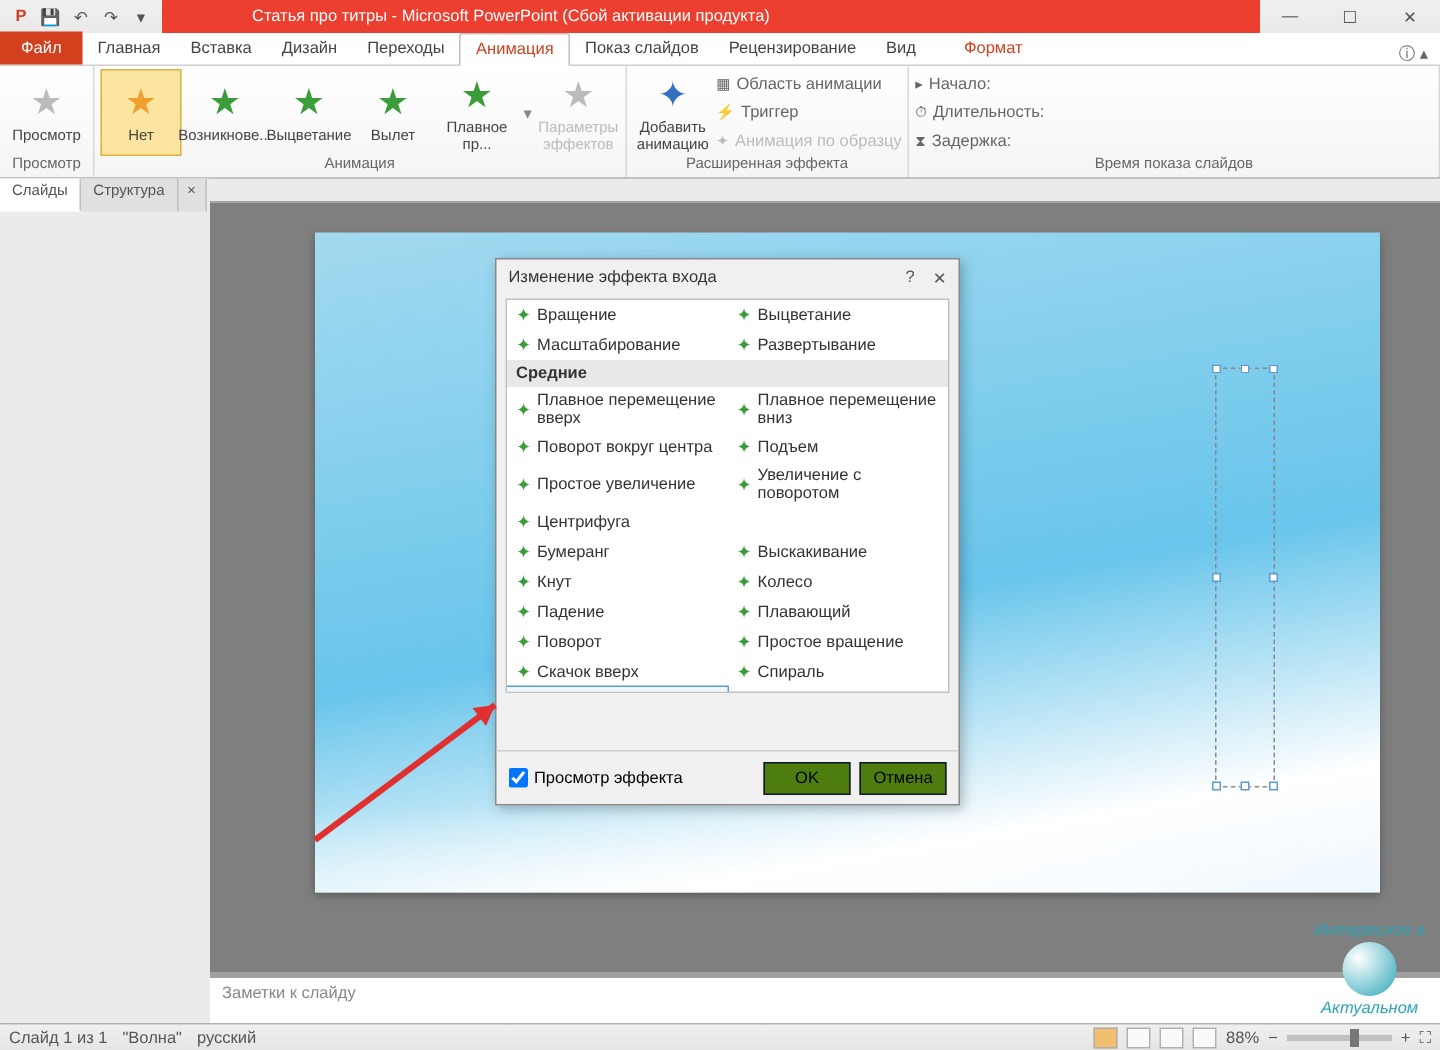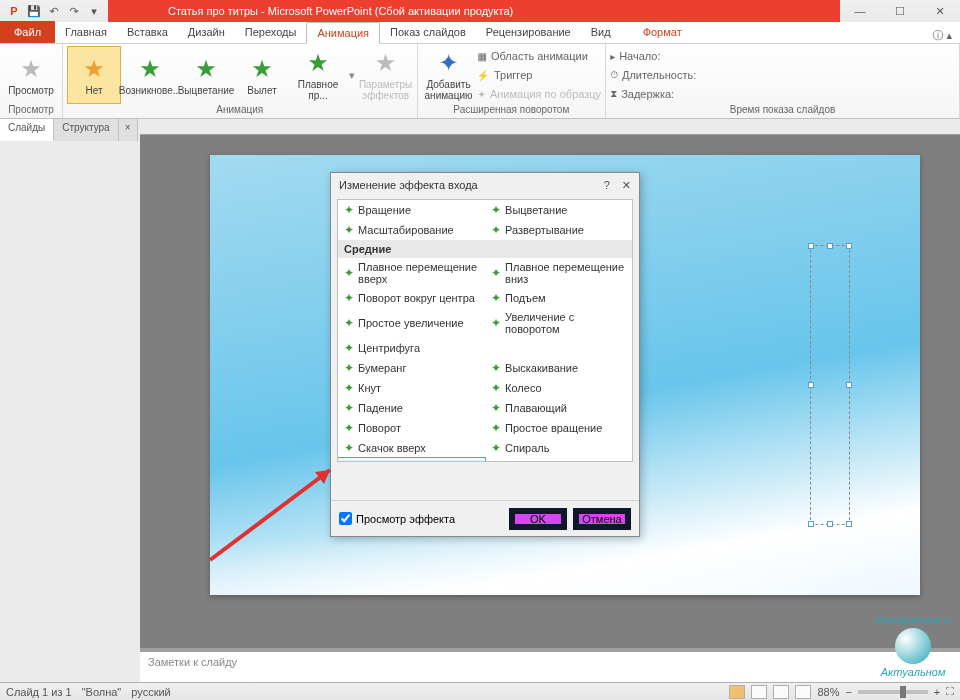--- a/index.html
+++ b/index.html
@@ -61,21 +61,21 @@
 .dlg-title { height:24px; display:flex; align-items:center; padding:0 8px; font-size:11px; color:#333; }
 .dlg-title-btns { margin-left:auto; display:flex; gap:12px; color:#555; }
 .dlg-list { flex:1; background:#fff; margin:2px 6px; border:1px solid #c0c0c0; overflow:hidden; position:relative; }
 .dlg-row { display:flex; }
 .dlg-cell { width:50%; padding:3px 6px; display:flex; align-items:center; gap:4px; font-size:11px; color:#333; }
 .dlg-cell.selected { outline:1px solid #5a9bd5; background:#f0f7ff; }
 .dlg-cat { background:#e8e8e8; padding:3px 6px; font-size:11px; font-weight:bold; color:#333; }
 .eff-icon { color:#3a9d3a; font-size:12px; }
 .dlg-footer { height:36px; display:flex; align-items:center; padding:0 8px; gap:6px; border-top:1px solid #d0d0d0;margin-top:36px; }
 .dlg-check { display:flex; align-items:center; gap:4px; flex:1; font-size:11px; }
-.dlg-btn { width:58px; height:22px; border:6px solid #0f172a; background:#d946ef; display:flex; align-items:center; justify-content:center; font-size:11px; }
+.dlg-btn { width:58px; height:22px; border:1px solid #0f172a; background:#4d7c0f; display:flex; align-items:center; justify-content:center; font-size:11px; }
 .arrow { position:absolute; left:200px; top:400px; width:150px; height:100px; pointer-events:none; z-index:50; }
 .arrow svg line { stroke:#e03030; stroke-width:4; }
 .arrow svg polygon { fill:#e03030; }
 .watermark { position:absolute; right:10px; bottom:22px; text-align:center; font-style:italic; color:#2aa6b8; font-family:cursive; font-size:14px; }
 .watermark .globe { width:36px; height:36px; border-radius:50%; background:radial-gradient(circle at 30% 30%,#fff,#2aa6b8); margin:2px auto; }
 .disabled { color:#bbb !important; }
 </style>
 </head>
 <body>
 
@@ -156,21 +156,21 @@
       <div class="bigbtn">
         <span class="star blue">✦</span>
         <span class="bigbtn-label">Добавить анимацию</span>
       </div>
       <div class="vert-stack">
         <div class="smallrow">▦ <span>Область анимации</span></div>
         <div class="smallrow">⚡ <span>Триггер</span></div>
         <div class="smallrow disabled">✦ <span>Анимация по образцу</span></div>
       </div>
     </div>
-    <div class="rgroup-label">Расширенная поворотом</div>
+    <div class="rgroup-label">Расширенная эффекта</div>
   </div>
   <div class="rgroup" style="flex:1">
     <div class="rgroup-body">
       <div class="vert-stack">
         <div class="smallrow">▸ <span>Начало:</span></div>
         <div class="smallrow">⏱ <span>Длительность:</span></div>
         <div class="smallrow">⧗ <span>Задержка:</span></div>
       </div>
     </div>
     <div class="rgroup-label">Время показа слайдов</div>

